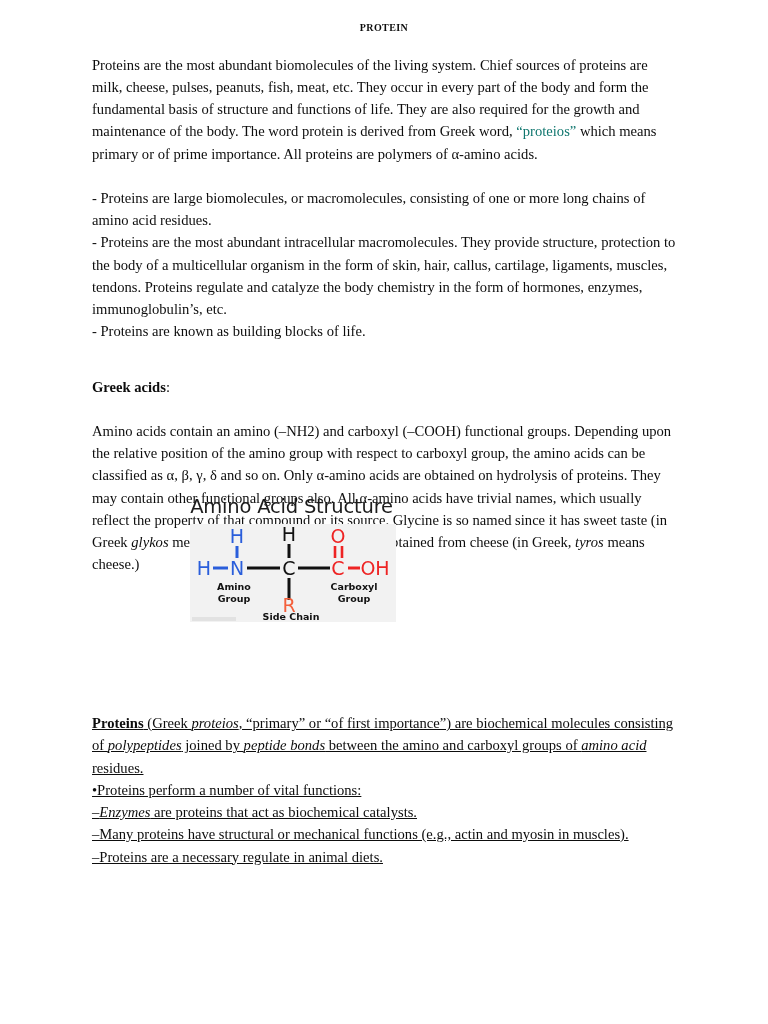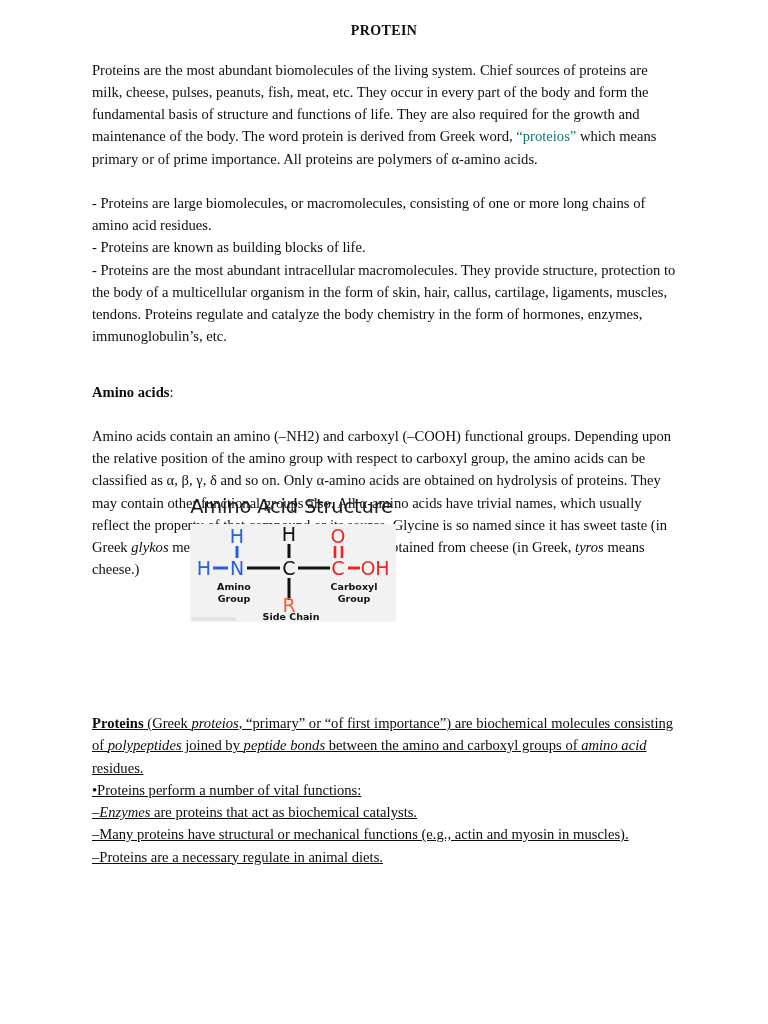--- a/index.html
+++ b/index.html
@@ -24,21 +24,21 @@
   }
   .content {
     position: absolute;
     left: 92px;
     top: 22px;
     width: 584px;
   }
   .doc-title {
     text-align: center;
     font-weight: bold;
-    font-size: 14px;
+    font-size: 10px;
     letter-spacing: 0.4px;
     margin: 0 0 19px 0;
     line-height: 1.25;
   }
   p.para {
     margin: 0;
     font-size: 14.6px;
     line-height: 1.525;
     text-align: left;
   }
@@ -97,26 +97,26 @@
 
   <div class="content">
 
     <div class="doc-title">PROTEIN</div>
 
     <p class="para"><span>Proteins are the most abundant biomolecules of the living system. Chief sources of proteins are milk, cheese, pulses, peanuts, fish, meat, etc. They occur in every part of the body and form the fundamental basis of structure and functions of life. They are also required for the growth and maintenance of the body. The word protein is derived from Greek word, </span><span class="faded">“proteios”</span><span> which means primary or of prime importance. All proteins are polymers of α-amino acids.</span></p>
 
     <div class="gap-lg"></div>
 
     <p class="para">- Proteins are large biomolecules, or macromolecules, consisting of one or more long chains of amino acid residues.</p>
+    <p class="para">- Proteins are the most abundant intracellular macromolecules. They provide structure, protection to the body of a multicellular organism in the form of skin, hair, callus, cartilage, ligaments, muscles, tendons. Proteins regulate and catalyze the body chemistry in the form of hormones, enzymes, immunoglobulin’s, etc.</p>
     <p class="para">- Proteins are known as building blocks of life.</p>
-    <p class="para">- Proteins are the most abundant intracellular macromolecules. They provide structure, protection to the body of a multicellular organism in the form of skin, hair, callus, cartilage, ligaments, muscles, tendons. Proteins regulate and catalyze the body chemistry in the form of hormones, enzymes, immunoglobulin’s, etc.</p>
 
     <div class="gap-lg" style="height:33px"></div>
 
-    <p class="para"><span class="heading-bold">Amino acids</span><span>:</span></p>
+    <p class="para"><span class="heading-bold">Greek acids</span><span>:</span></p>
 
     <div class="gap-lg"></div>
 
     <p class="para"><span>Amino acids contain an amino (–NH2) and carboxyl (–COOH) functional groups. Depending upon the relative position of the amino group with respect to carboxyl group, the amino acids can be classified as α, β, γ, δ and so on. Only α-amino acids are obtained on hydrolysis of proteins. They may contain other functional groups also. All α-amino acids have trivial names, which usually reflect the property of that compound or its source. Glycine is so named since it has sweet taste (in Greek </span><span class="ital">glykos</span><span> means sweet) and tyrosine was first obtained from cheese (in Greek, </span><span class="ital">tyros</span><span> means cheese.)</span></p>
 
   </div>
 
   <div class="figure-wrap">
     <div class="fig-title">Amino Acid Structure</div>
     <div class="fig-box">

